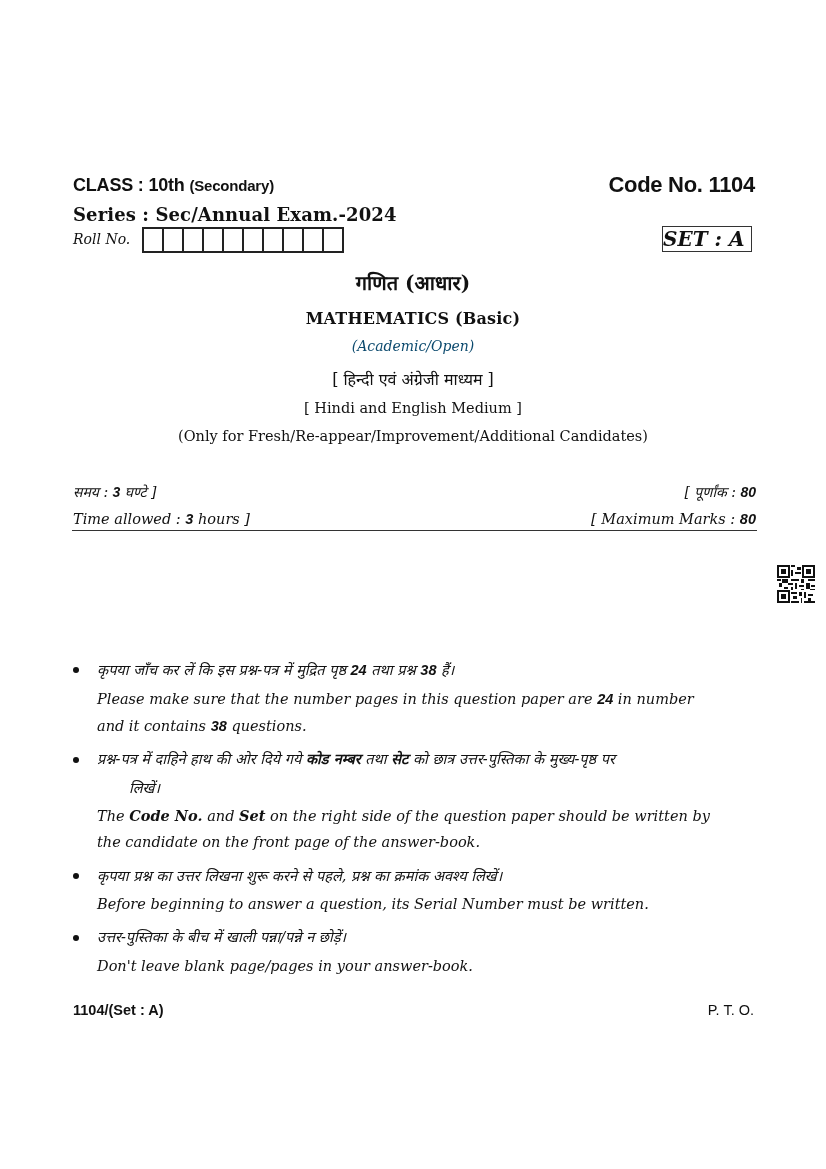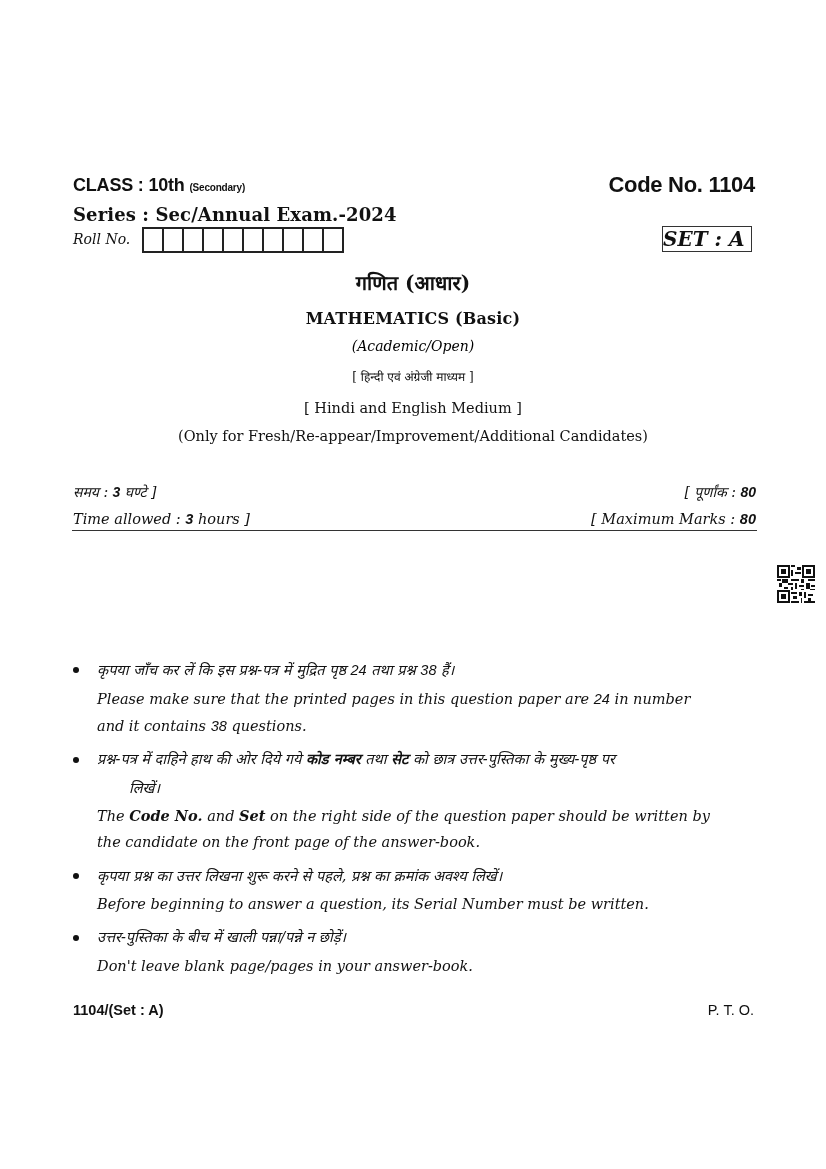--- a/index.html
+++ b/index.html
@@ -5,54 +5,54 @@
     html, body { margin: 0; padding: 0; background: #ffffff; }
     body {
       width: 826px; height: 1169px; position: relative; overflow: hidden;
       color: #111111;
       font-family: "DejaVu Serif", serif;
     }
     .abs { position: absolute; white-space: nowrap; }
 
     
     .class-line { left: 73px; top: 175px; font-family: "Liberation Sans", sans-serif; font-weight: bold; font-size: 18px; letter-spacing: -0.2px; }
-    .class-line .sub { font-size: 10px; }
+    .class-line .sub { font-size: 15px; }
     .code-no { right: 71px; top: 172px; font-family: "Liberation Sans", sans-serif; font-weight: bold; font-size: 22px; letter-spacing: -0.3px; }
     .series { left: 73px; top: 204px; font-family: "DejaVu Serif", serif; font-weight: bold; font-size: 18px; letter-spacing: 0.1px; }
     .roll-label { left: 73px; top: 231px; font-family: "DejaVu Serif", serif; font-style: italic; font-size: 14px; }
     .roll-boxes { left: 142px; top: 227px; display: flex; border: 2px solid #222; border-right: none; height: 22px; }
     .roll-box { width: 18px; height: 22px; border-right: 2px solid #222; }
     .set-box { left: 662px; top: 226px; width: 88px; height: 24px; border: 1.5px solid #333; font-family: "DejaVu Serif", serif; font-weight: bold; font-style: italic; font-size: 20px; text-align: left; line-height: 24px; }
 
     
     .center { left: 0; width: 826px; text-align: center; }
     .title-hi { top: 269px; font-size: 20px; font-weight: bold; }
     .title-en { top: 309px; font-family: "DejaVu Serif", serif; font-weight: bold; font-size: 16px; letter-spacing: 0.2px; }
-    .academic { top: 338px; font-style: italic; font-size: 14px; color: #000000; }
-    .medium-hi { top: 368px; font-size: 12px; text-align: center; }
+    .academic { top: 338px; font-style: italic; font-size: 14px; color: #0c4a6e; }
+    .medium-hi { top: 368px; font-size: 16px; text-align: center; }
     .medium-en { top: 400px; font-size: 14.5px; }
     .only-for { top: 428px; font-size: 14.5px; }
 
     
     .time-hi { left: 73px; top: 482px; font-style: italic; font-size: 14px; text-align: right; }
     .marks-hi { right: 70px; top: 482px; font-style: italic; font-size: 14px; }
     .time-en { left: 73px; top: 511px; font-style: italic; font-size: 14.5px; }
     .marks-en { right: 70px; top: 511px; font-style: italic; font-size: 14.5px; }
     .num-bold { font-family: "Liberation Sans", sans-serif; font-weight: bold; font-style: italic; }
     .rule { left: 72px; top: 530px; width: 685px; height: 0; border-top: 1.5px solid #333; }
 
     
     .qr { left: 777px; top: 565px; width: 38px; height: 38px; }
 
     
     .bullet { left: 73px; width: 6px; height: 6px; border-radius: 50%; background: #111; }
     .inst { left: 97px; font-size: 14.5px; font-style: italic; }
     .inst-hi { font-size: 14.5px; font-style: italic; }
     .bold { font-weight: bold; }
-    .sans-bold { font-family: "Liberation Sans", sans-serif; font-weight: normal; margin-top: 41px; }
+    .sans-bold { font-family: "Liberation Sans", sans-serif; font-weight: bold; margin-top: 41px; }
 
     
     .footer-left { left: 73px; top: 1002px; font-family: "Liberation Sans", sans-serif; font-weight: bold; font-size: 14.5px; }
     .footer-right { right: 72px; top: 1002px; font-family: "Liberation Sans", sans-serif; font-size: 14.5px; }
   </style>
 </head>
 <body>
 
 <div class="abs class-line">
   <span>CLASS : 10th</span>
@@ -132,21 +132,21 @@
     <rect x="9" y="17" width="2" height="2"></rect>
       <rect x="13" y="18" width="1" height="3"></rect>
       <rect x="17" y="18" width="2" height="2"></rect>
       <rect x="8" y="20" width="4" height="1"></rect>
       <rect x="15" y="20" width="6" height="1"></rect>
   </g>
 </svg>
 
 <div class="abs bullet" style="top:667px;"></div>
 <div class="abs inst inst-hi" style="top:659px;"><span>कृपया जाँच कर लें कि इस प्रश्न-पत्र में मुद्रित पृष्ठ </span><span class="sans-bold">24</span><span> तथा प्रश्न </span><span class="sans-bold">38</span><span> हैं।</span></div>
-<div class="abs inst" style="top:691px;"><span>Please make sure that the printed pages in this question paper are </span><span class="sans-bold">24</span><span> in number</span></div>
+<div class="abs inst" style="top:691px;"><span>Please make sure that the number pages in this question paper are </span><span class="sans-bold">24</span><span> in number</span></div>
 <div class="abs inst" style="top:718px;"><span>and it contains  </span><span class="sans-bold">38</span><span> questions.</span></div>
 
 <div class="abs bullet" style="top:757px;"></div>
 <div class="abs inst inst-hi" style="top:748px;"><span>प्रश्न-पत्र में दाहिने हाथ की ओर दिये गये </span><span class="bold">कोड नम्बर</span><span> तथा </span><span class="bold">सेट</span><span> को छात्र उत्तर-पुस्तिका के मुख्य-पृष्ठ पर</span></div>
 <div class="abs inst inst-hi" style="top:777px;margin-left:32px;">लिखें।</div>
 <div class="abs inst" style="top:807px;text-align:right;"><span>The </span><span class="bold">Code No.</span><span> and </span><span class="bold">Set</span><span> on the right side of the question paper should be written by</span></div>
 <div class="abs inst" style="top:834px;">the candidate on the front page of the answer-book.</div>
 
 <div class="abs bullet" style="top:873px;"></div>
 <div class="abs inst inst-hi" style="top:865px;">कृपया प्रश्न का उत्तर लिखना शुरू करने से पहले, प्रश्न का क्रमांक अवश्य लिखें।</div>

